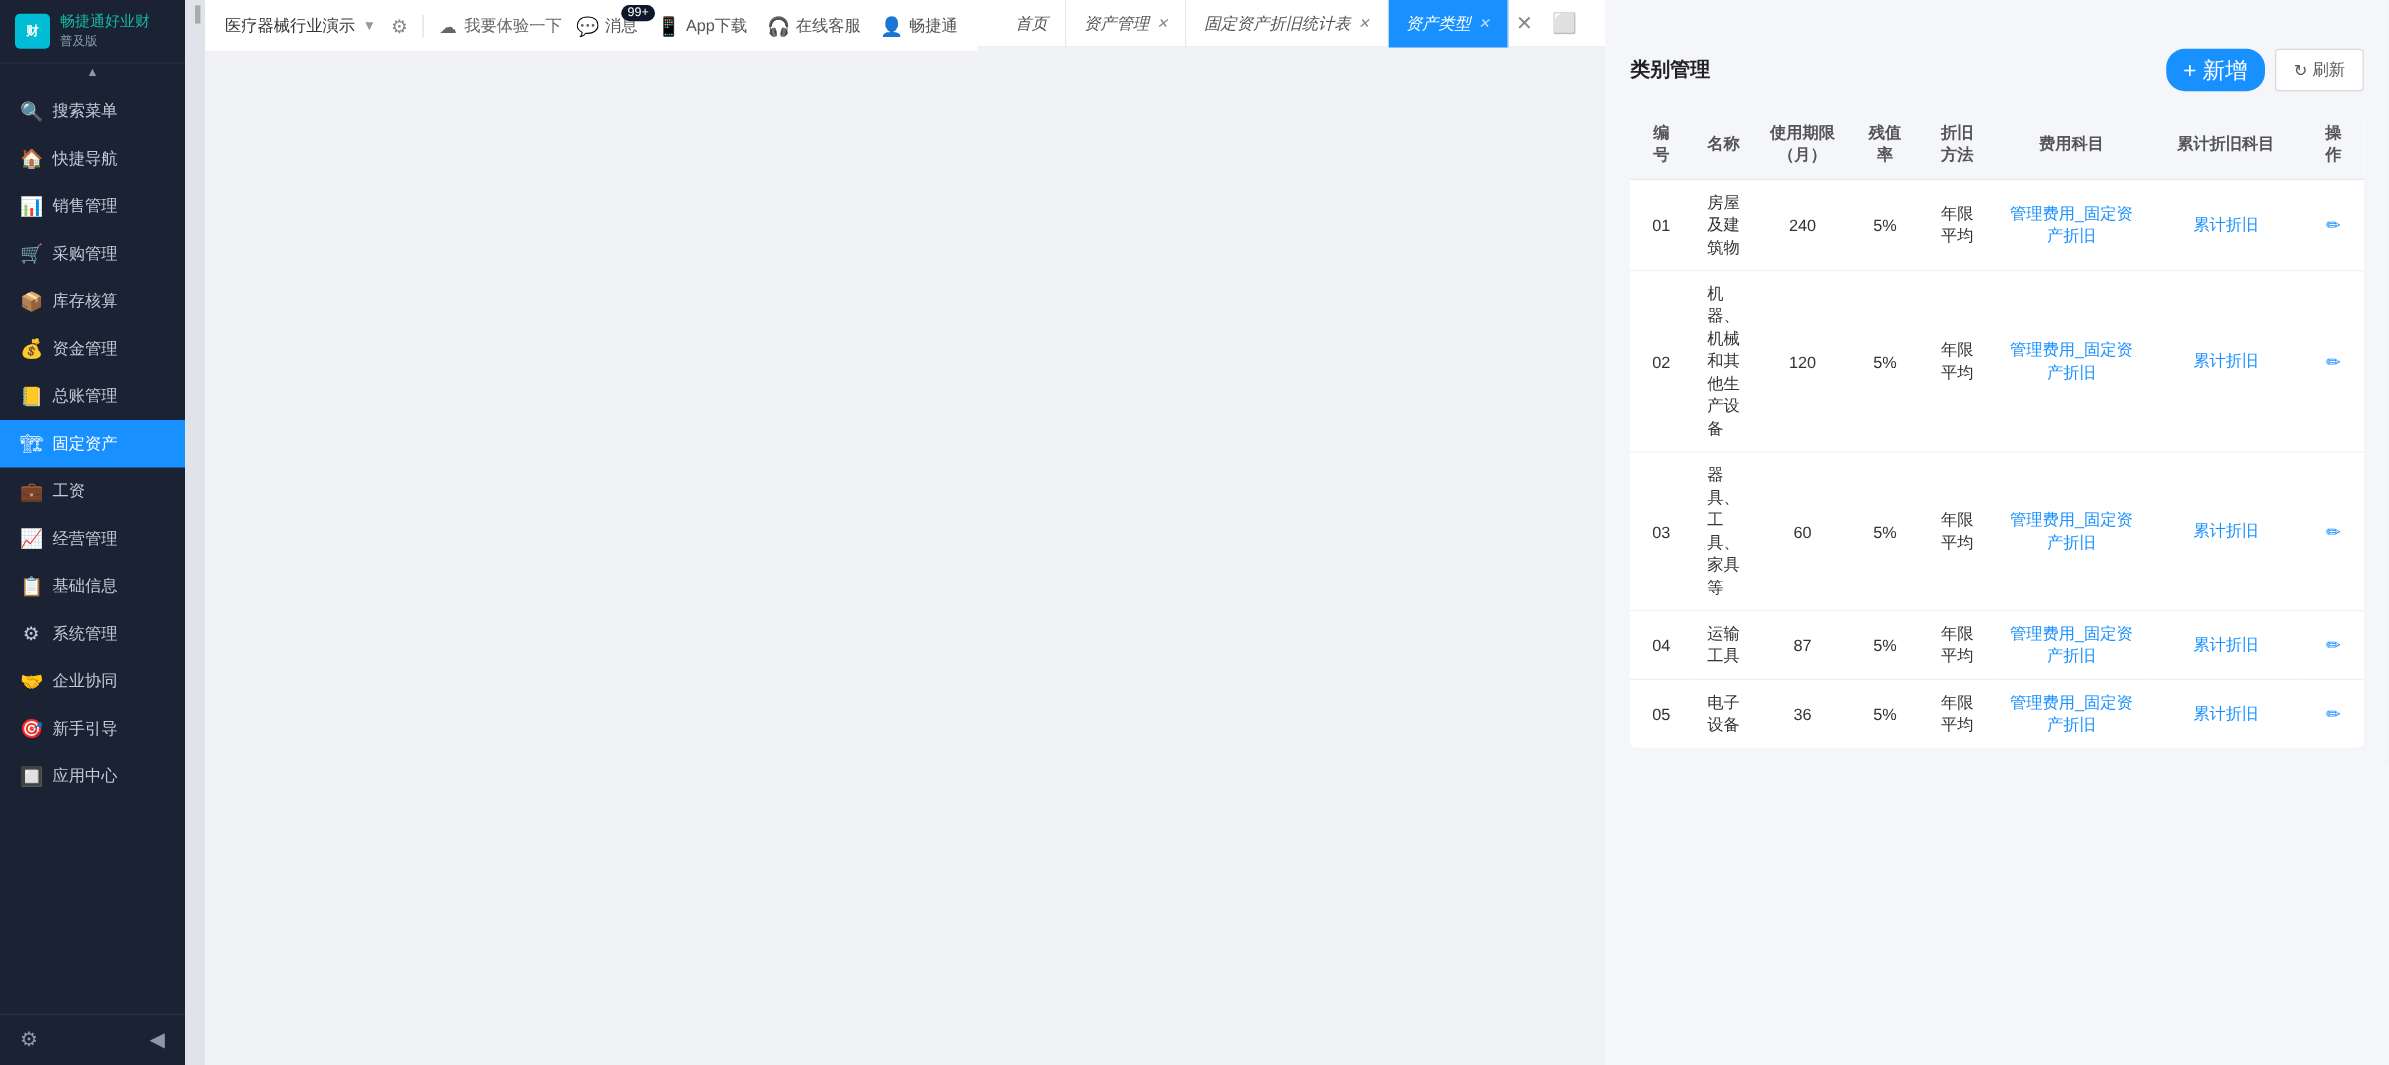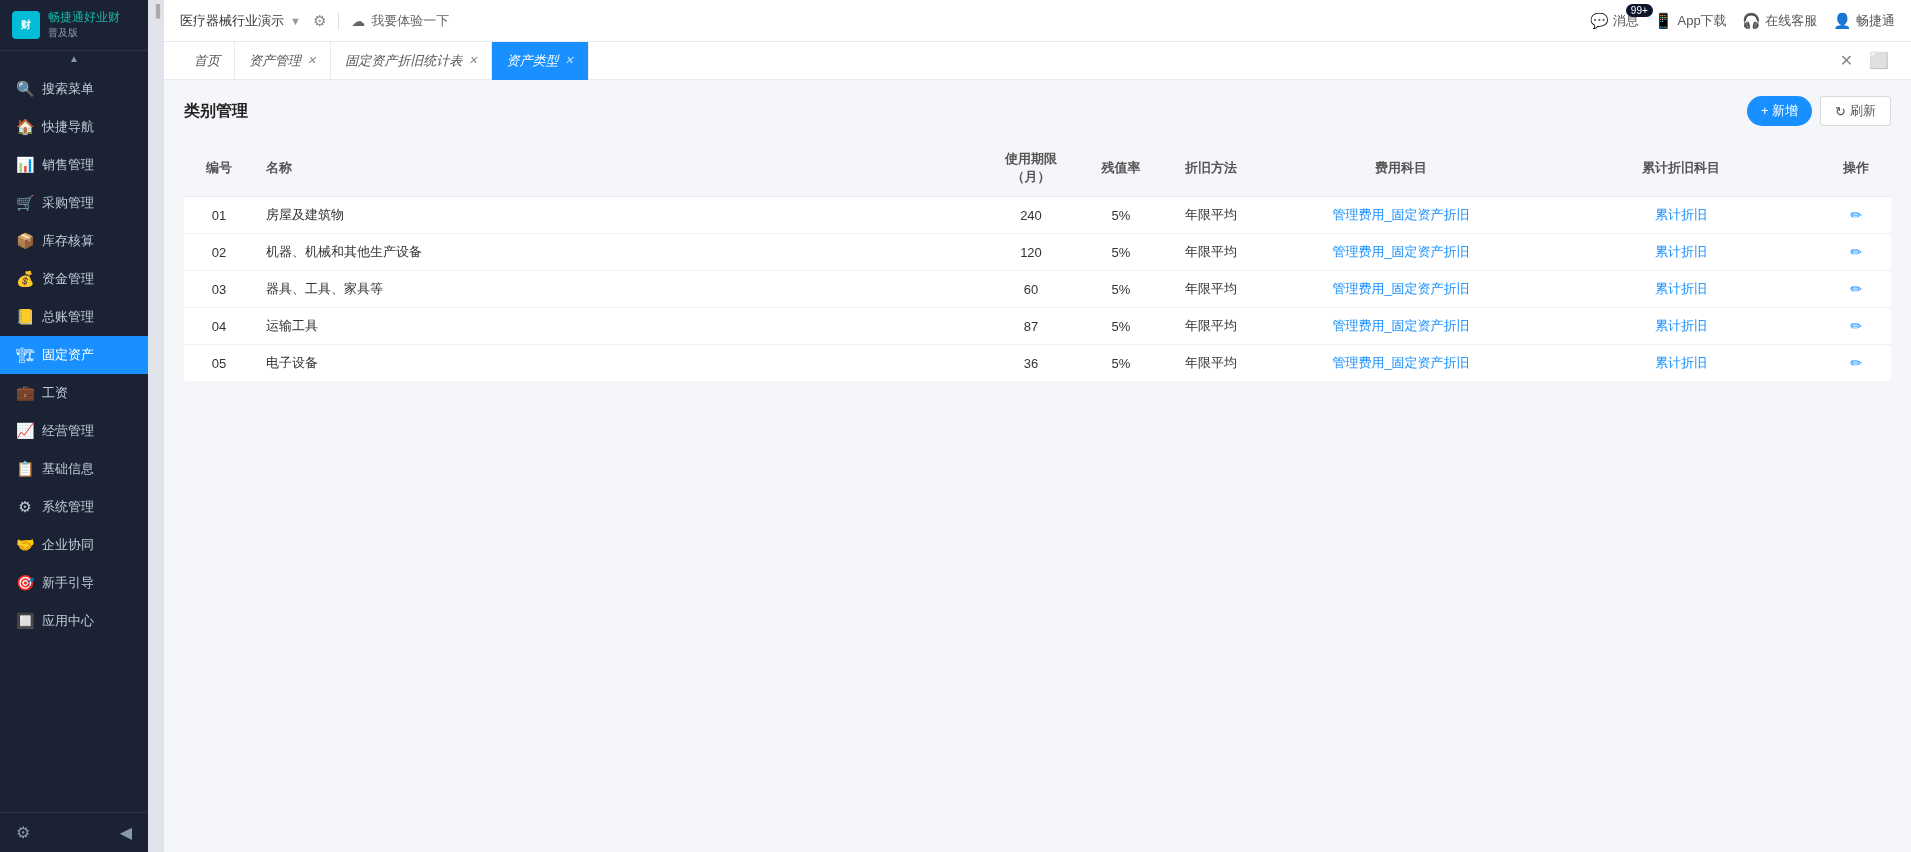--- a/index.html
+++ b/index.html
@@ -45,21 +45,21 @@
     .sidebar-item-icon { width: 18px; text-align: center; font-size: 15px; }
     .sidebar-footer {
       display: flex; align-items: center; justify-content: space-between;
       padding: 10px 16px;
       border-top: 1px solid #2a3447;
       color: #8899aa; font-size: 14px;
     }
 
     
     .main-area {
-      flex: 1; display: flex; flex-direction: column; background: #f0f2f5; overflow: hidden;
+      flex: 1; display: flex; flex-direction: row; background: #f0f2f5; overflow: hidden;
     }
 
     
     .topbar {
       background: #fff;
       display: flex; align-items: center;
       padding: 0 16px;
       height: 42px;
       border-bottom: 1px solid #e8eaed;
       gap: 12px;
@@ -107,27 +107,28 @@
     .tab-item.active { background: #1890ff; color: #fff; }
     .tab-close { font-size: 11px; cursor: pointer; margin-left: 2px; opacity: 0.7; }
     .tabs-actions { margin-left: auto; display: flex; gap: 4px; }
     .tab-action-btn { background: none; border: none; cursor: pointer; font-size: 16px; color: #888; padding: 2px 6px; }
 
     
     .content { flex: 1; padding: 16px 20px; overflow-y: auto; background: #f5f6fa; }
     .page-header {
       display: flex; align-items: center; justify-content: space-between;
       margin-bottom: 14px;
+      margin-top: 23px;
     }
     .page-title { font-size: 16px; font-weight: bold; color: #222; }
     .header-actions { display: flex; gap: 8px; }
     .btn-primary {
       background: #1890ff; color: #fff; border: none;
       border-radius: 15px; padding: 5px 14px; cursor: pointer;
-      font-size: 13px; display: flex; align-items: center; gap: 4px;
+      font-size: 18px; display: flex; align-items: center; gap: 4px;
     }
     .btn-default {
       background: #fff; color: #555; border: 1px solid #d9d9d9;
       border-radius: 3px; padding: 5px 14px; cursor: pointer;
       font-size: 13px; display: flex; align-items: center; gap: 4px;
     }
 
     
     .data-table { width: 100%; border-collapse: collapse; background: #fff; border-radius: 4px; overflow: hidden; }
     .data-table th {

